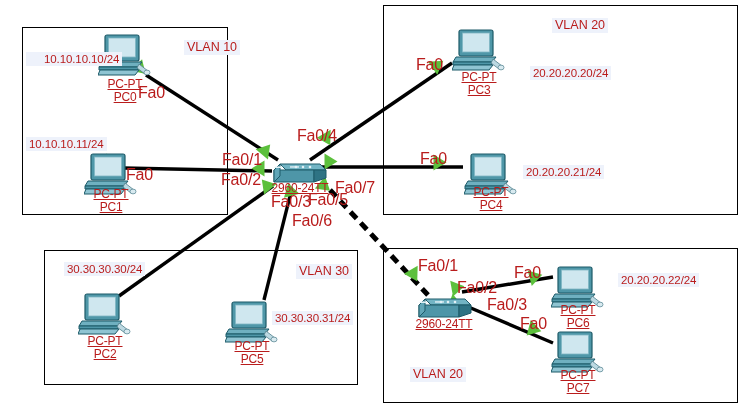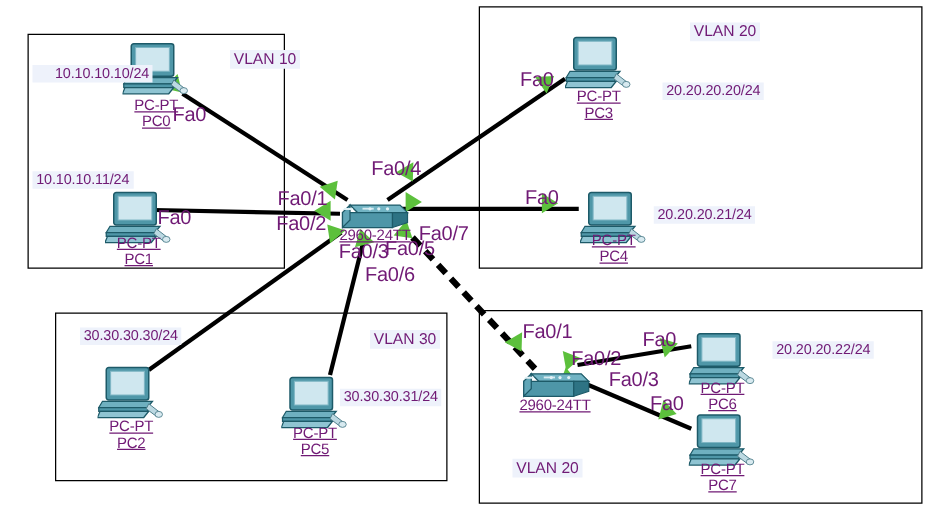--- a/index.html
+++ b/index.html
@@ -26,21 +26,21 @@
   }
   .vlan-box {
     position: absolute;
     border: 1.6px solid #000000;
     background: transparent;
     box-sizing: border-box;
   }
   .lbl {
     position: absolute;
     white-space: nowrap;
-    color: #701a75;
+    color: #b91c1c;
     line-height: 1.05;
   }
   .ip-label {
     font-size: 11.5px;
     background: #eef2fb;
     padding: 1px 3px;
     letter-spacing: -0.1px;
   }
   .vlan-label {
     font-size: 12.5px;

